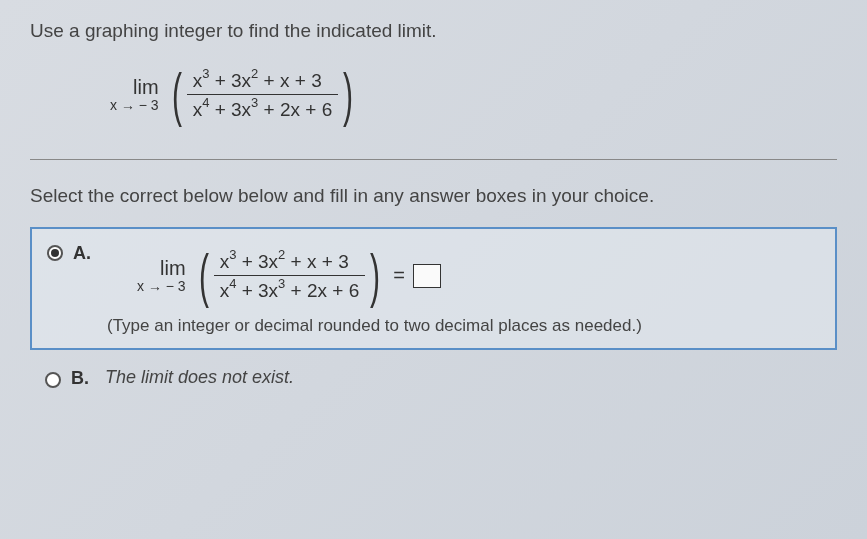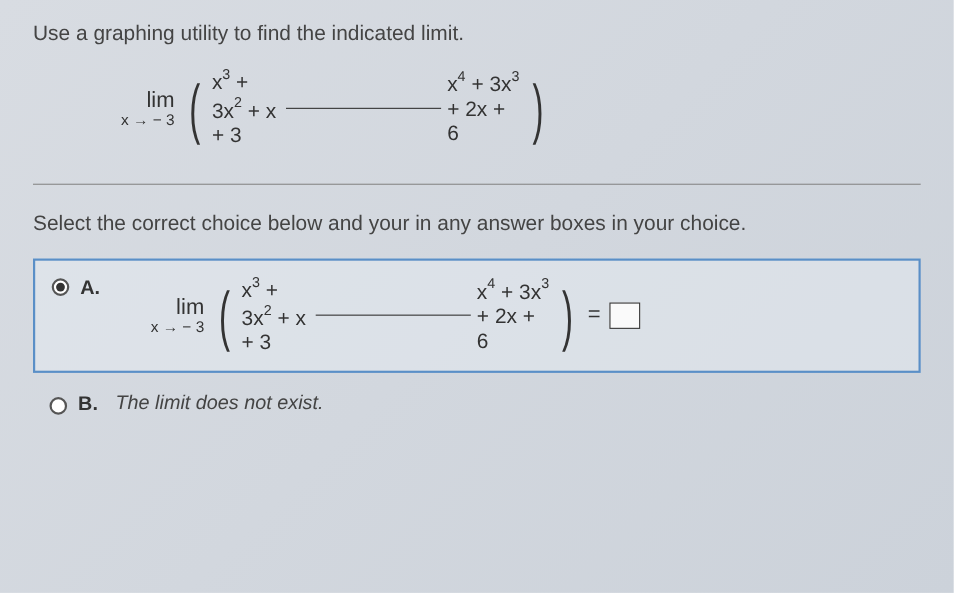--- a/index.html
+++ b/index.html
@@ -42,22 +42,21 @@
       margin-top: -2px;
     }
     .paren {
       font-size: 60px;
       font-weight: 100;
       position: relative;
       transform: scaleX(0.5);
     }
     .fraction {
       display: inline-flex;
-      flex-direction: row;
-      align-items: center;
+      flex-direction: column;
       vertical-align: middle;
     }
     .numerator, .denominator {
       padding: 2px 6px;
       font-size: 19px;
     }
     .frac-line {
       width: 100%;
       height: 1px;
       background: #333;
@@ -145,21 +144,21 @@
     }
     .choice-b-text {
       font-size: 18px;
       color: #444;
       font-style: italic;
     }
   </style>
 </head>
 <body>
 
-<div class="problem-statement">Use a graphing utility to find the indicated limit.</div>
+<div class="problem-statement">Use a graphing integer to find the indicated limit.</div>
 
 <div class="limit-expression">
   <div class="lim-notation">
     <span class="lim-text">lim</span>
     <span class="lim-approach">x → − 3</span>
   </div>
   <span class="paren">(</span>
   <div class="fraction">
     <div class="numerator">
       <span>x<span class="sup">3</span> + 3x<span class="sup">2</span> + x + 3</span>
@@ -167,21 +166,21 @@
     <div class="frac-line"></div>
     <div class="denominator">
       <span>x<span class="sup">4</span> + 3x<span class="sup">3</span> + 2x + 6</span>
     </div>
   </div>
   <span class="paren">)</span>
 </div>
 
 <div class="divider"></div>
 
-<div class="instruction">Select the correct choice below and your in any answer boxes in your choice.</div>
+<div class="instruction">Select the correct below below and fill in any answer boxes in your choice.</div>
 
 <div class="choice-container">
   <div class="choice-row">
     <div class="radio selected"></div>
     <div class="choice-label">A.</div>
     <div class="choice-content">
       <div class="choice-expression">
         <div class="lim-notation">
           <span class="lim-text">lim</span>
           <span class="lim-approach">x → − 3</span>
@@ -193,20 +192,21 @@
           </div>
           <div class="frac-line"></div>
           <div class="denominator">
             <span>x<span class="sup">4</span> + 3x<span class="sup">3</span> + 2x + 6</span>
           </div>
         </div>
         <span class="paren">)</span>
         <span class="equals">=</span>
         <span class="answer-box"></span>
       </div>
+      <div class="hint-text">(Type an integer or decimal rounded to two decimal places as needed.)</div>
     </div>
   </div>
 </div>
 
 <div class="choice-b">
   <div class="radio"></div>
   <div class="choice-label">B.</div>
   <div class="choice-b-text">The limit does not exist.</div>
 </div>
 

